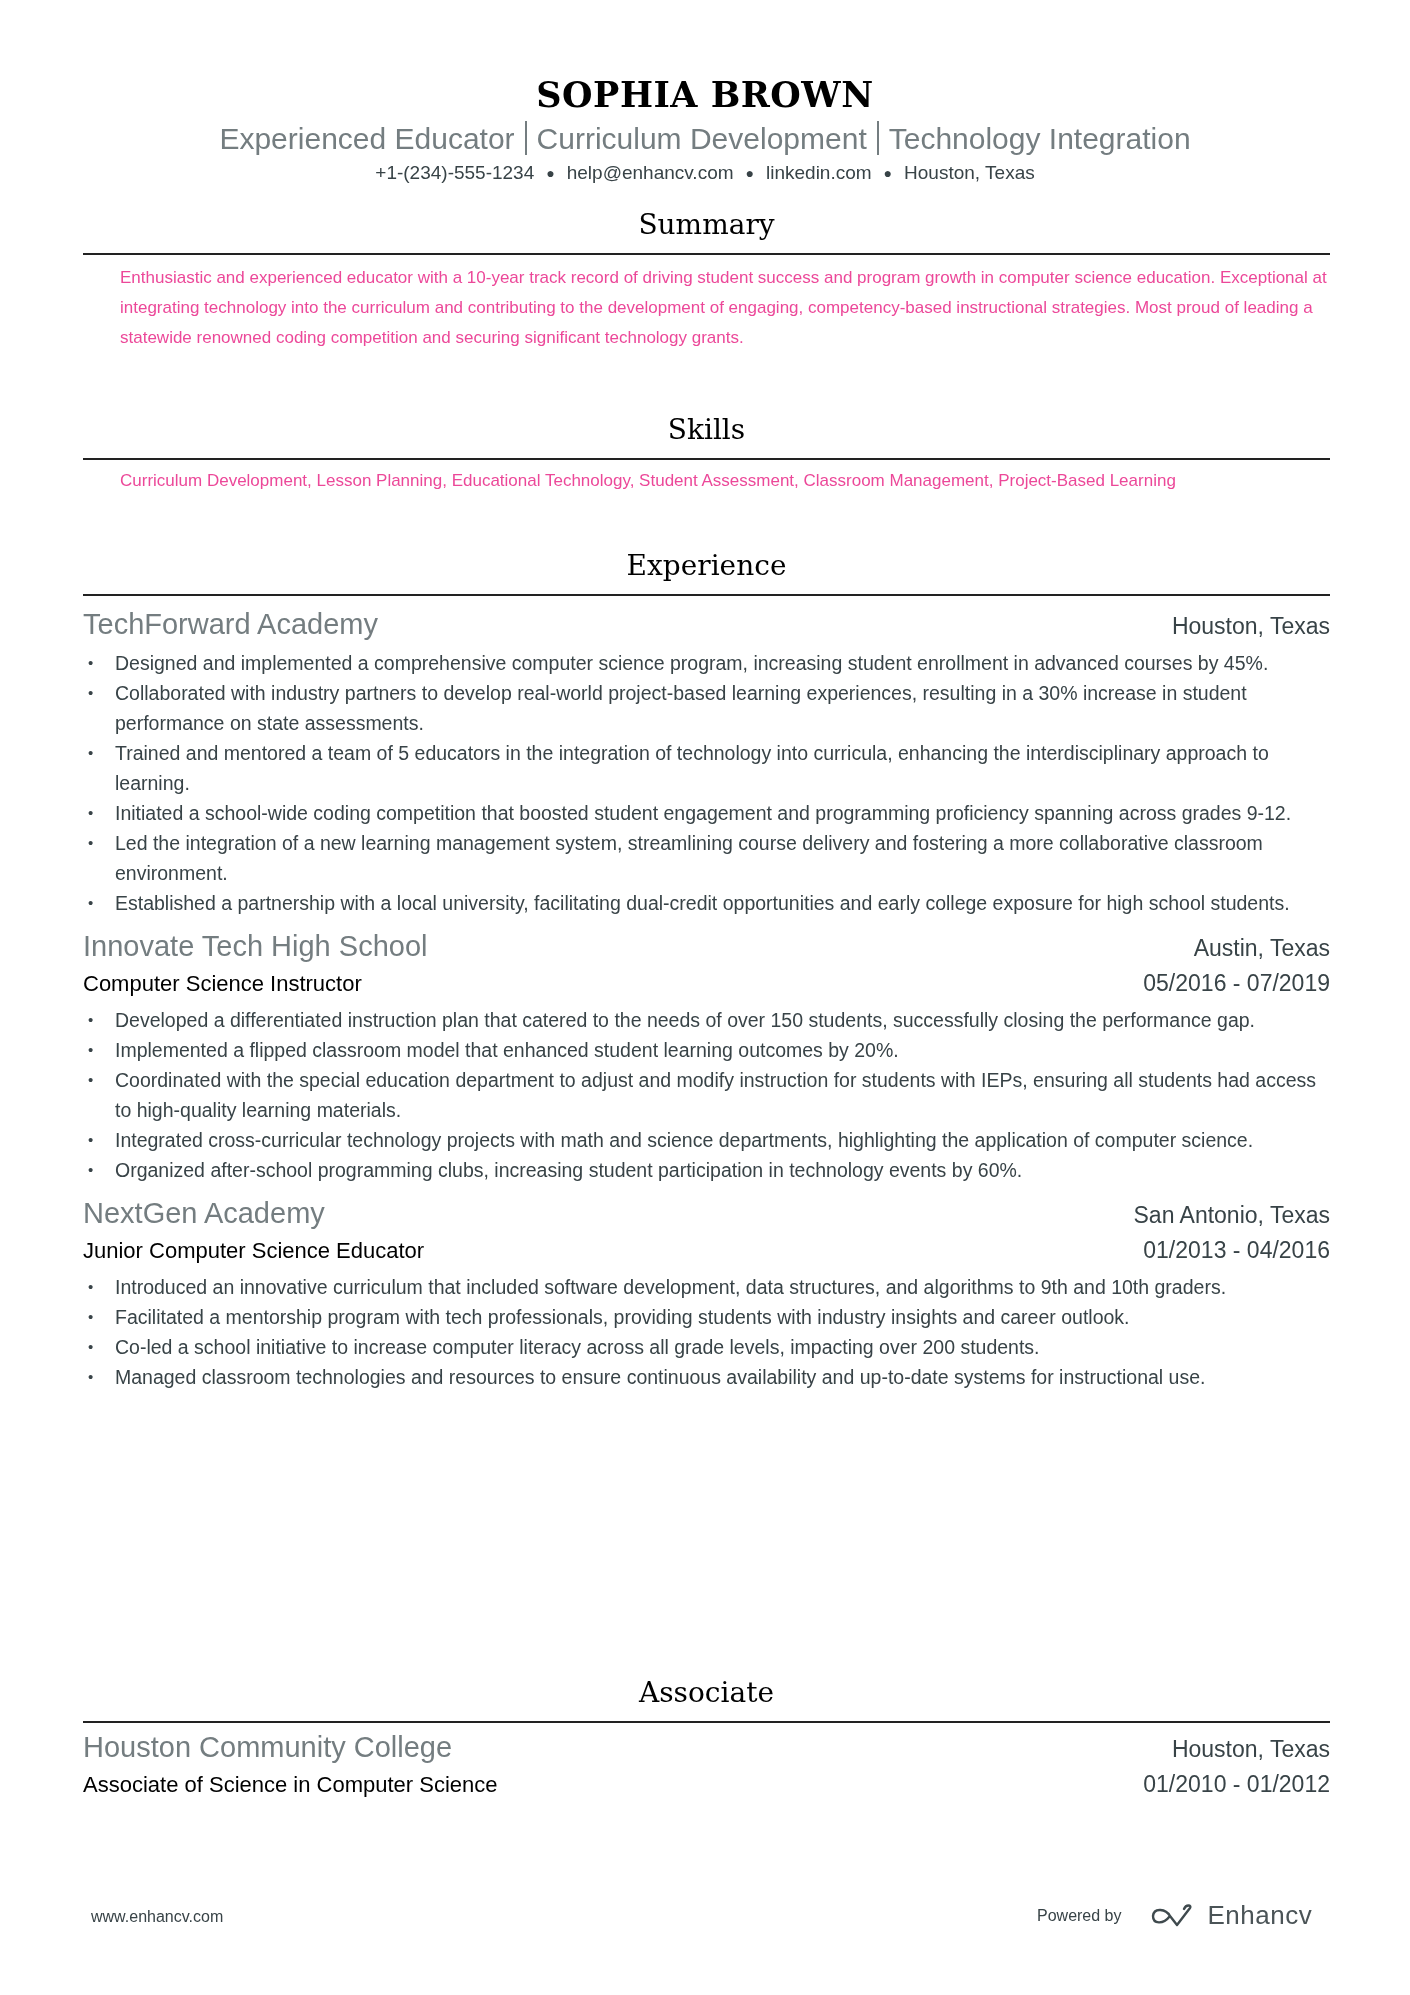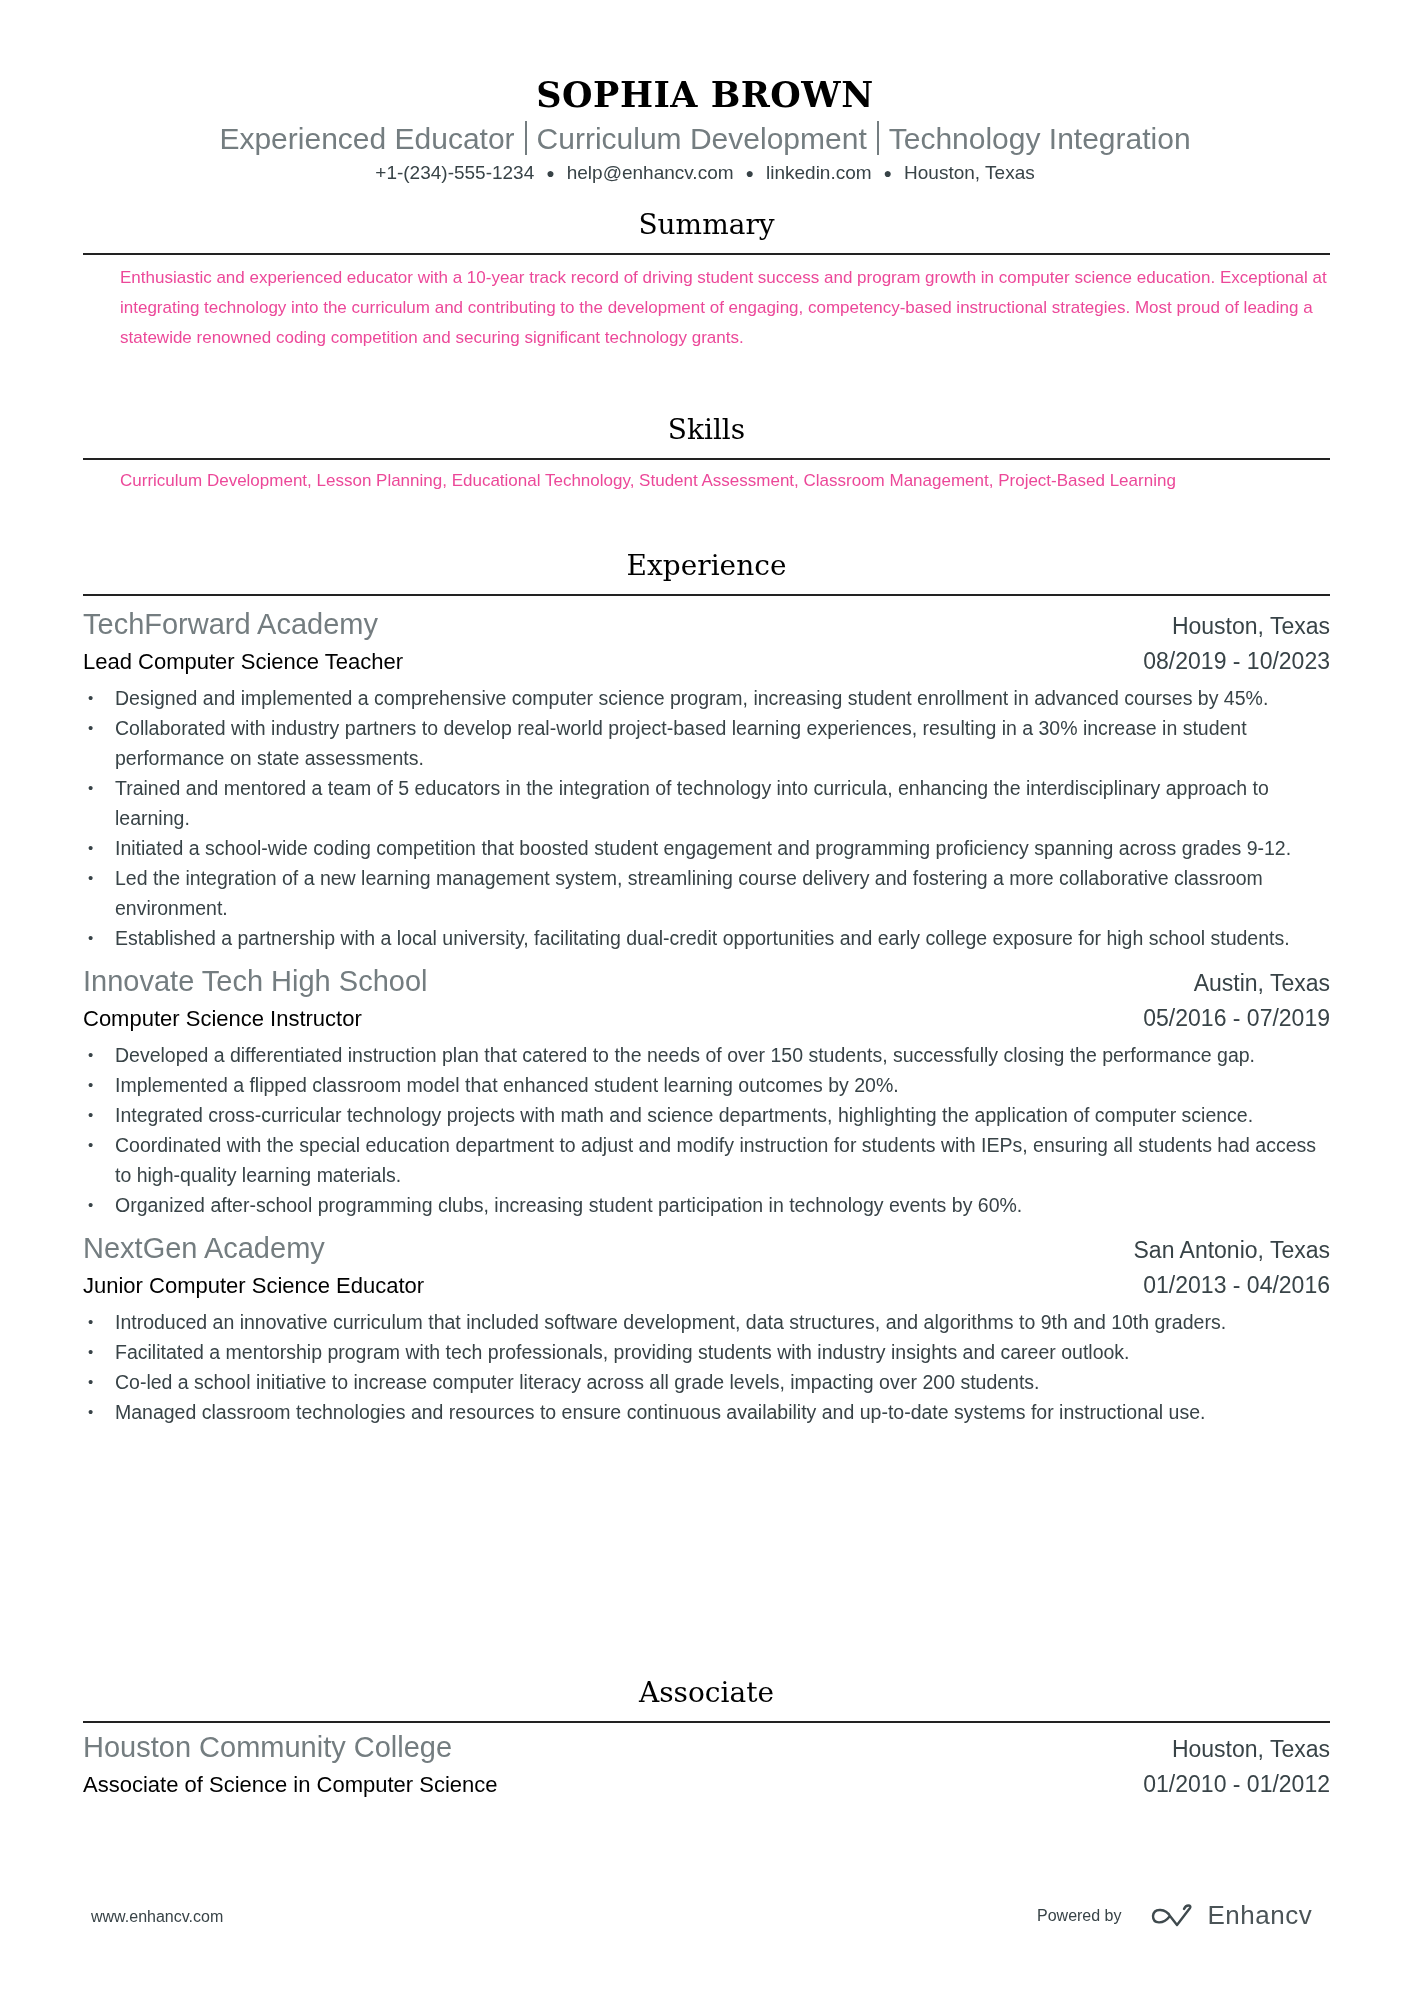--- a/index.html
+++ b/index.html
@@ -70,24 +70,20 @@
 
   <div class="content" style="top: 546px;">
     <div class="section-title">Experience</div>
     <div class="rule"></div>
 
     <div style="margin-top: 10px;">
       <div class="entry-row">
         <span class="company">TechForward Academy</span>
         <span class="loc">Houston, Texas</span>
       </div>
-      <div class="entry-row">
-        <span class="role">Lead Computer Science Teacher</span>
-        <span class="dates">08/2019 - 10/2023</span>
-      </div>
       <ul class="bullets">
         <li>Designed and implemented a comprehensive computer science program, increasing student enrollment in advanced courses by 45%.</li>
         <li>Collaborated with industry partners to develop real-world project-based learning experiences, resulting in a 30% increase in student performance on state assessments.</li>
         <li>Trained and mentored a team of 5 educators in the integration of technology into curricula, enhancing the interdisciplinary approach to learning.</li>
         <li>Initiated a school-wide coding competition that boosted student engagement and programming proficiency spanning across grades 9-12.</li>
         <li>Led the integration of a new learning management system, streamlining course delivery and fostering a more collaborative classroom environment.</li>
         <li>Established a partnership with a local university, facilitating dual-credit opportunities and early college exposure for high school students.</li>
       </ul>
     </div>
 
@@ -96,22 +92,22 @@
         <span class="company">Innovate Tech High School</span>
         <span class="loc">Austin, Texas</span>
       </div>
       <div class="entry-row">
         <span class="role">Computer Science Instructor</span>
         <span class="dates">05/2016 - 07/2019</span>
       </div>
       <ul class="bullets">
         <li>Developed a differentiated instruction plan that catered to the needs of over 150 students, successfully closing the performance gap.</li>
         <li>Implemented a flipped classroom model that enhanced student learning outcomes by 20%.</li>
+        <li>Coordinated with the special education department to adjust and modify instruction for students with IEPs, ensuring all students had access to high-quality learning materials.</li>
         <li>Integrated cross-curricular technology projects with math and science departments, highlighting the application of computer science.</li>
-        <li>Coordinated with the special education department to adjust and modify instruction for students with IEPs, ensuring all students had access to high-quality learning materials.</li>
         <li>Organized after-school programming clubs, increasing student participation in technology events by 60%.</li>
       </ul>
     </div>
 
     <div style="margin-top: 10px;">
       <div class="entry-row">
         <span class="company">NextGen Academy</span>
         <span class="loc">San Antonio, Texas</span>
       </div>
       <div class="entry-row">

